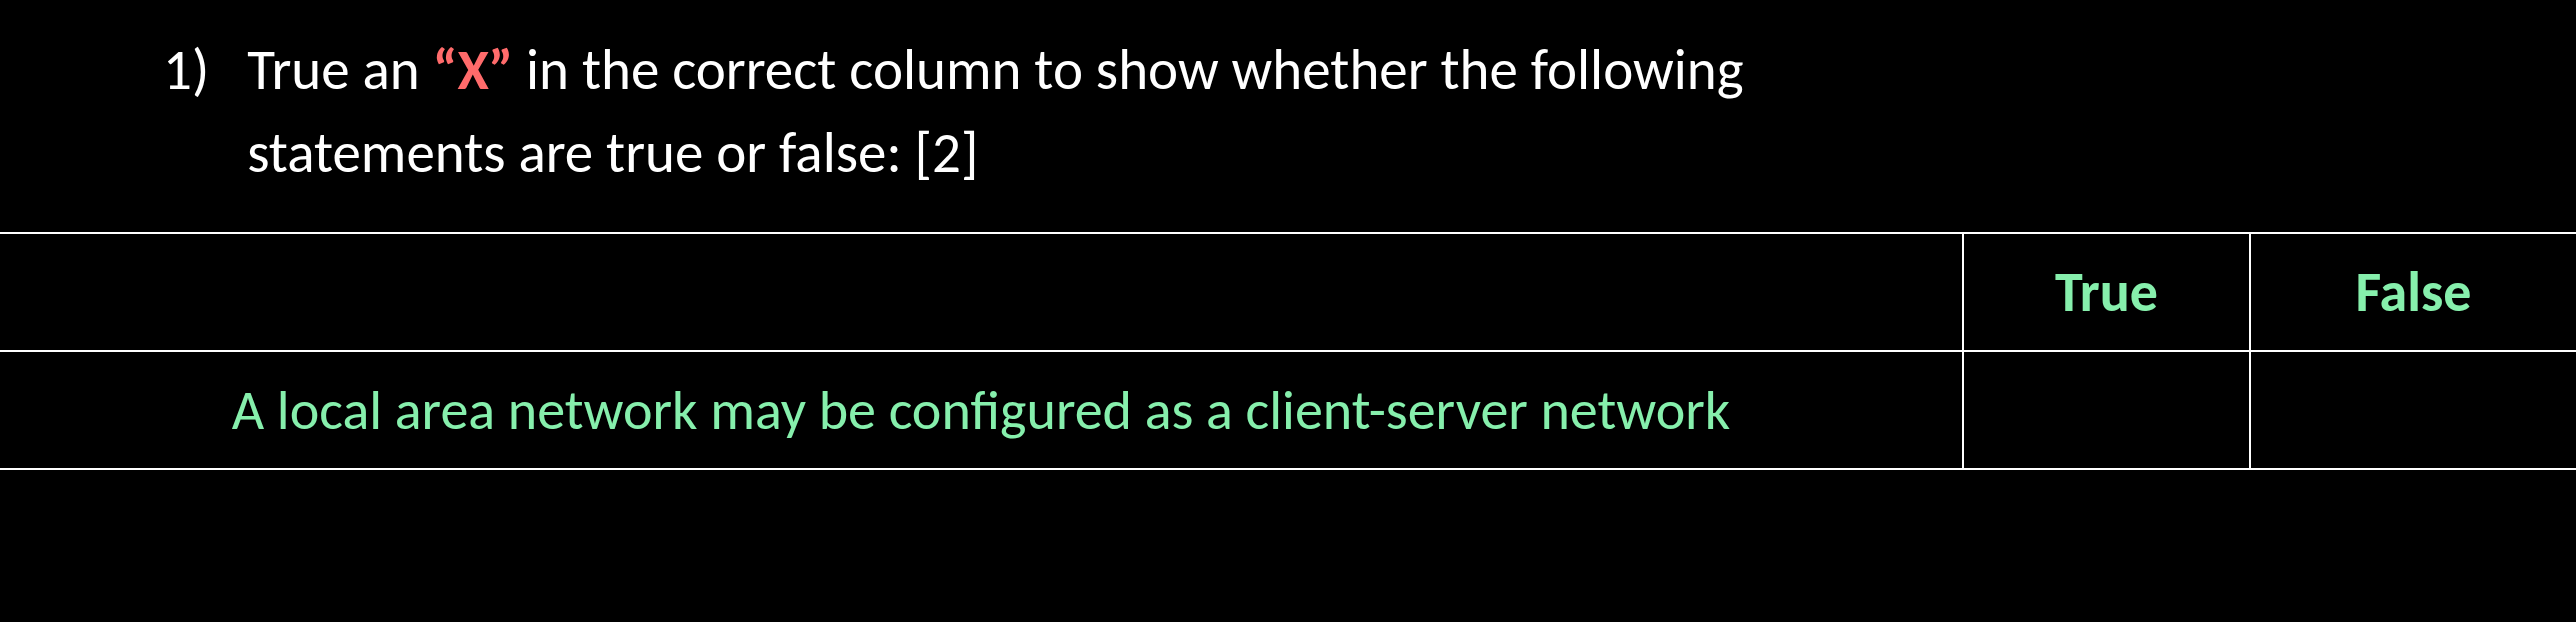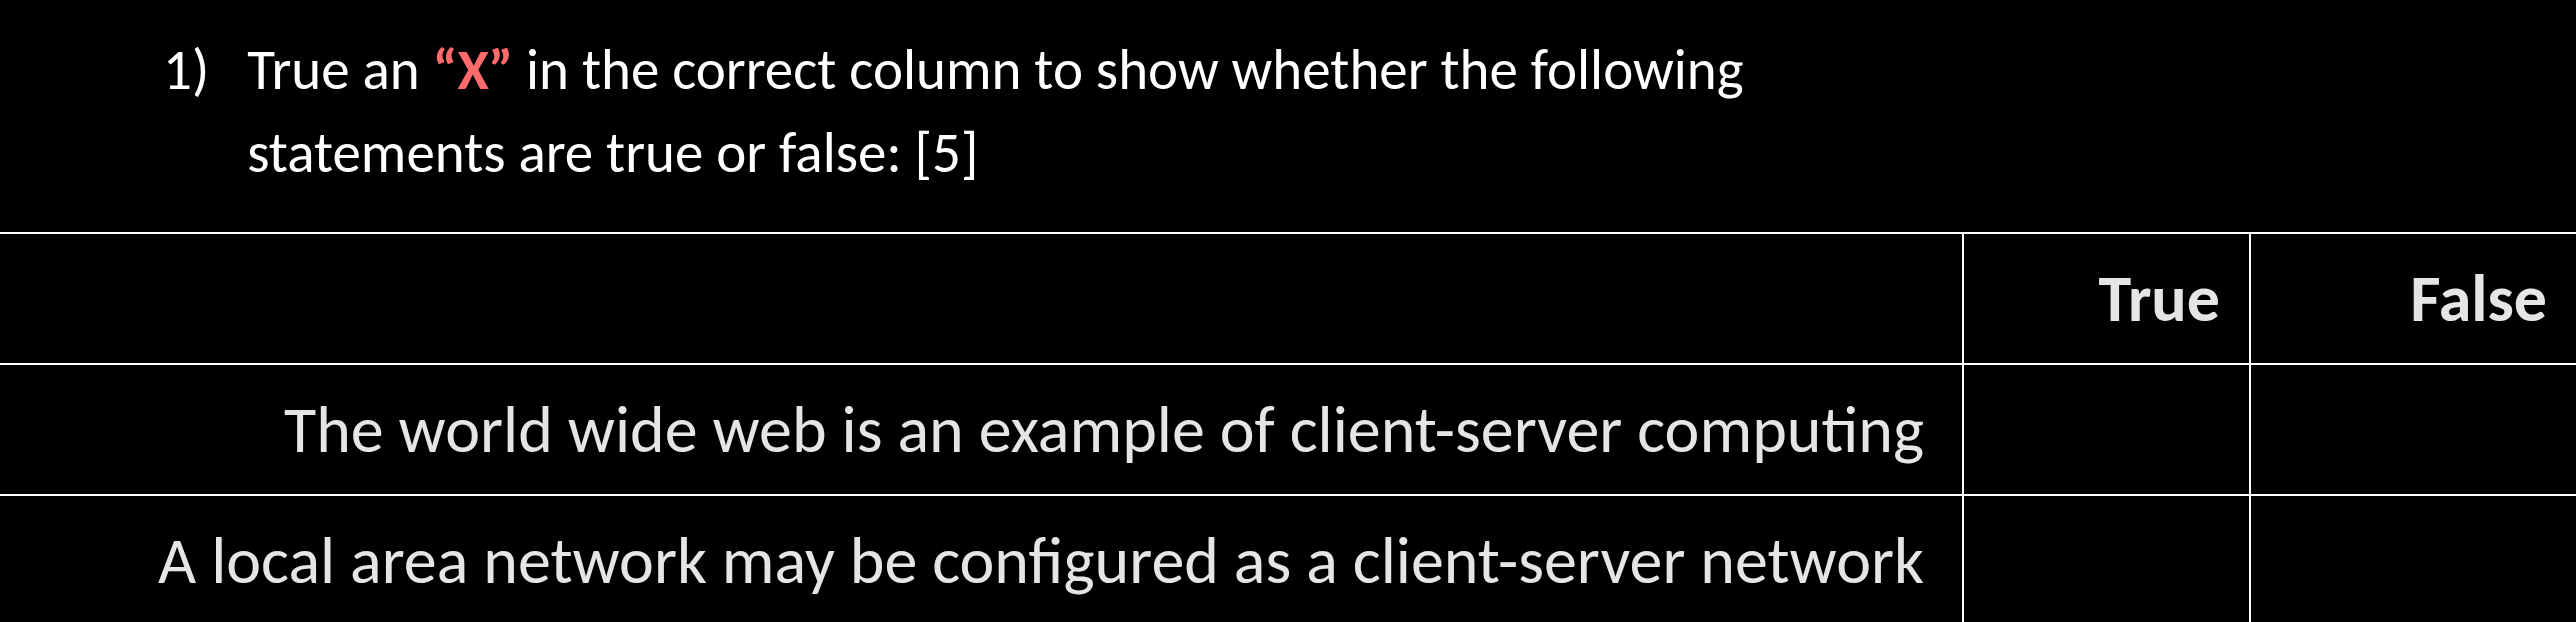--- a/index.html
+++ b/index.html
@@ -38,23 +38,23 @@
       font-weight: 600;
     }
     table.tf-table {
       width: 100%;
       border-collapse: collapse;
       table-layout: fixed;
     }
     table.tf-table th,
     table.tf-table td {
       border: 2.9px solid #ffffff;
-      font-size: 66px;
-      color: #e5e5e5;
-      text-align: right;
+      font-size: 56px;
+      color: #86efac;
+      text-align: center;
       vertical-align: middle;
     }
     table.tf-table tr:first-child th,
     table.tf-table tr:first-child td {
       border-top: 2.9px solid #ffffff;
     }
     table.tf-table th:first-child,
     table.tf-table td:first-child {
       border-left: none;
     }
@@ -81,42 +81,37 @@
       font-weight: 400;
     }
   </style>
 </head>
 <body>
 
 <div class="question-wrapper">
   <div class="question-text">
     <span class="question-number">1)</span>
     <span class="question-body">
-      <span>True an </span><span class="highlight-x">“X”</span><span> in the correct column to show whether the following statements are true or false: [5]</span>
+      <span>True an </span><span class="highlight-x">“X”</span><span> in the correct column to show whether the following statements are true or false: [2]</span>
     </span>
   </div>
 
   <table class="tf-table">
     <colgroup>
       <col class="statement-col">
       <col class="true-col">
       <col class="false-col">
     </colgroup>
     <tbody>
         <tr>
       <th class="header-cell empty-header"></th>
       <th class="header-cell">True</th>
       <th class="header-cell">False</th>
     </tr>
     <tr>
-      <td class="statement-cell">The world wide web is an example of client-server computing</td>
-      <td class="mark-cell"></td>
-      <td class="mark-cell"></td>
-    </tr>
-    <tr>
       <td class="statement-cell">A local area network may be configured as a client-server network</td>
       <td class="mark-cell"></td>
       <td class="mark-cell"></td>
     </tr>
   </tbody>
     </table>
 </div>
 
 
 </body></html>

